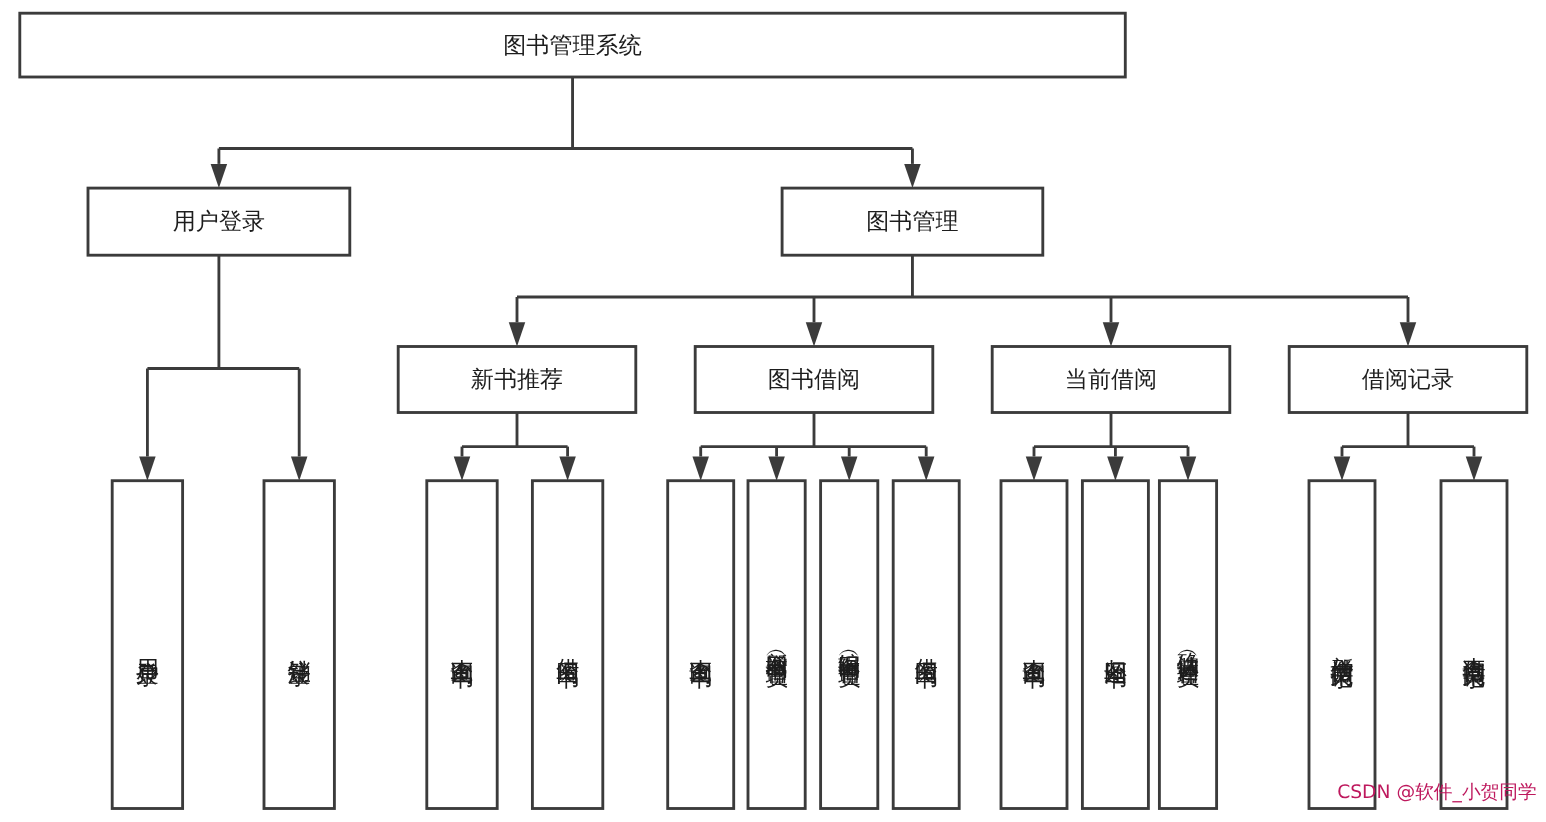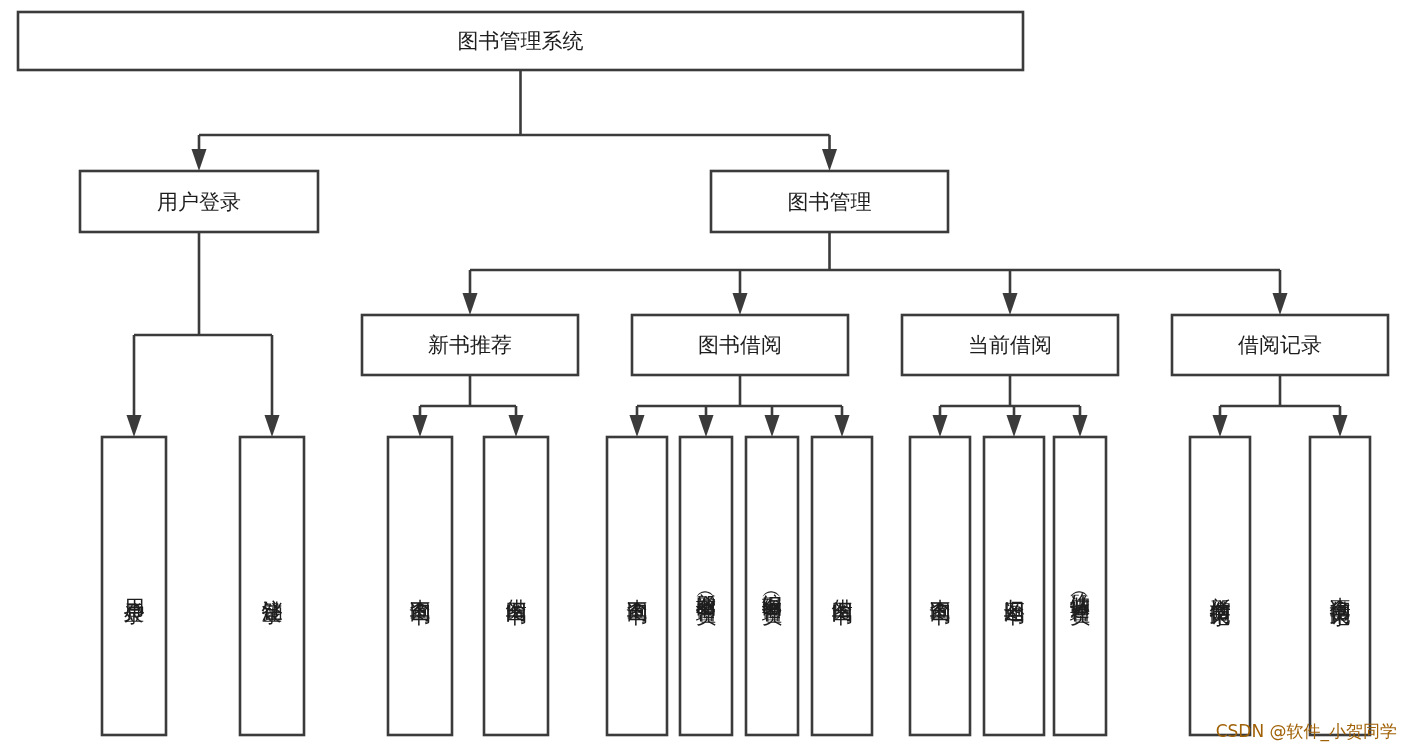--- a/index.html
+++ b/index.html
@@ -62,24 +62,24 @@
     align-items: center;
     justify-content: center;
     text-align: center;
     white-space: nowrap;
     pointer-events: none;
     user-select: none;
   }
   .watermark {
     position: absolute;
     right: 8px;
-    bottom: 4px;
+    bottom: 16px;
     font-family: "DejaVu Sans", "Liberation Sans", sans-serif;
     font-size: 17px;
-    color: #a16207;
+    color: #be185d;
     white-space: nowrap;
     user-select: none;
   }
 </style>
 </head>
 <body>
 
 <div id="diagram-root">
 
   <svg id="flow-svg" viewBox="0 0 1405 747">

